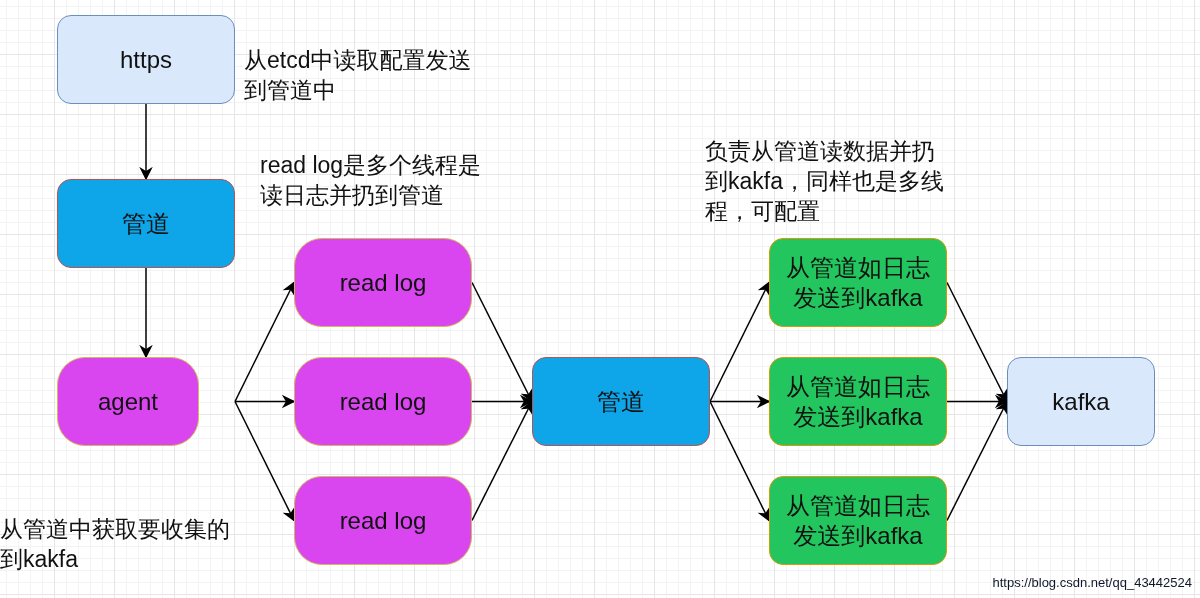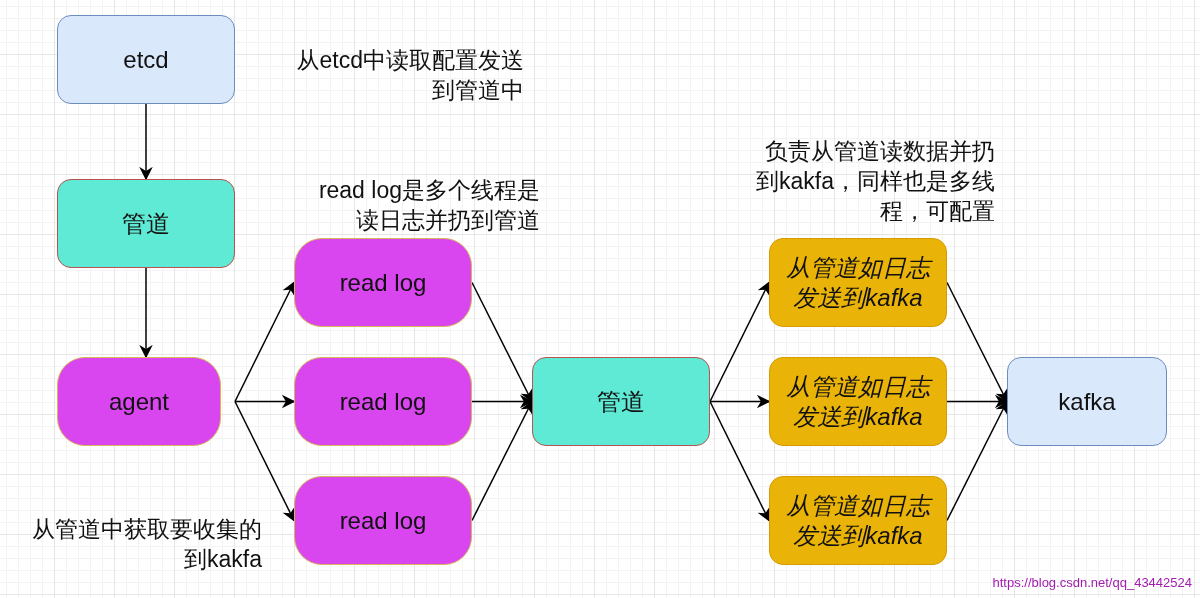--- a/index.html
+++ b/index.html
@@ -16,28 +16,28 @@
     font-family: "Liberation Sans", "DejaVu Sans", sans-serif;
     color: #111;
   }
   svg.edges { position: absolute; left: 0; top: 0; width: 1200px; height: 598px; pointer-events: none; }
   .node {
     position: absolute; box-sizing: border-box;
     display: flex; align-items: center; justify-content: center; text-align: center;
     border-radius: 14px; border: 1.5px solid; font-size: 24px; line-height: 30px;
   }
   .blue { background: #dae8fc; border-color: #6c8ebf; }
-  .red { background: #5eead4; border-color: #b85450; }
+  .red { background: #0ea5e9; border-color: #b85450; }
   .yellow { background: #d946ef; border-color: #d6b656; border-radius: 28px; }
-  .orange { background: #eab308; border-color: #d79b00; font-style: italic; }
+  .orange { background: #22c55e; border-color: #d79b00; }
   .note {
-    position: absolute; font-size: 23px; line-height: 30px; text-align: right; white-space: pre-line;
+    position: absolute; font-size: 23px; line-height: 30px; text-align: left; white-space: pre-line;
   }
   .watermark {
-    position: absolute; right: 8px; bottom: 8px; font-size: 13px; color: #a21caf;
+    position: absolute; right: 8px; bottom: 8px; font-size: 13px; color: #0f172a;
   }
 </style>
 </head>
 <body>
 
 <svg class="edges">
   <defs>
     <marker id="arrow" viewBox="0 0 10 10" refX="9" refY="5" markerWidth="9" markerHeight="9" orient="auto-start-reverse">
       <path d="M0,0 L10,5 L0,10 L3,5 z" fill="#000"></path>
     </marker>
@@ -54,26 +54,26 @@
       <line x1="710" y1="401.5" x2="769" y2="282.5" stroke="#000" stroke-width="1.5" marker-end="url(#arrow)"></line>
       <line x1="710" y1="401.5" x2="769" y2="401.5" stroke="#000" stroke-width="1.5" marker-end="url(#arrow)"></line>
       <line x1="710" y1="401.5" x2="769" y2="520.5" stroke="#000" stroke-width="1.5" marker-end="url(#arrow)"></line>
       <line x1="947" y1="282.5" x2="1007" y2="401.5" stroke="#000" stroke-width="1.5" marker-end="url(#arrow)"></line>
       <line x1="947" y1="401.5" x2="1007" y2="401.5" stroke="#000" stroke-width="1.5" marker-end="url(#arrow)"></line>
       <line x1="947" y1="520.5" x2="1007" y2="401.5" stroke="#000" stroke-width="1.5" marker-end="url(#arrow)"></line>
     </g>
 </svg>
 
 <div class="node blue" id="n-etcd" style="left:57px;top:15px;width:178px;height:89px;">
-    <span>etcd</span>
+    <span>https</span>
   </div>
 <div class="node red" id="n-pipe_top" style="left:57px;top:179px;width:178px;height:89px;">
     <span>管道</span>
   </div>
-<div class="node yellow" id="n-agent" style="left:57px;top:357px;width:164px;height:89px;">
+<div class="node yellow" id="n-agent" style="left:57px;top:357px;width:142px;height:89px;">
     <span>agent</span>
   </div>
 
 <div class="node yellow" id="n-read_log_1" style="left:294px;top:238px;width:178px;height:89px;">
     <span>read log</span>
   </div>
 <div class="node yellow" id="n-read_log_2" style="left:294px;top:357px;width:178px;height:89px;">
     <span>read log</span>
   </div>
 <div class="node yellow" id="n-read_log_3" style="left:294px;top:476px;width:178px;height:89px;">
@@ -84,27 +84,27 @@
     <span>管道</span>
   </div>
 
 <div class="node orange" id="n-sender_1" style="left:769px;top:238px;width:178px;height:89px;white-space:pre-line;"><span>从管道如日志
 发送到kafka</span></div>
 <div class="node orange" id="n-sender_2" style="left:769px;top:357px;width:178px;height:89px;white-space:pre-line;"><span>从管道如日志
 发送到kafka</span></div>
 <div class="node orange" id="n-sender_3" style="left:769px;top:476px;width:178px;height:89px;white-space:pre-line;"><span>从管道如日志
 发送到kafka</span></div>
 
-<div class="node blue" id="n-kafka" style="left:1007px;top:357px;width:160px;height:89px;">
+<div class="node blue" id="n-kafka" style="left:1007px;top:357px;width:148px;height:89px;">
     <span>kafka</span>
   </div>
 
 <div class="note" style="left:244px;top:45px;width:280px;">从etcd中读取配置发送
 到管道中</div>
-<div class="note" style="left:260px;top:150px;width:280px;margin-top:25px;">read log是多个线程是
+<div class="note" style="left:260px;top:150px;width:280px;">read log是多个线程是
 读日志并扔到管道</div>
 <div class="note" style="left:705px;top:136px;width:290px;">负责从管道读数据并扔
 到kakfa，同样也是多线
 程，可配置</div>
 <div class="note" style="left:0px;top:514px;width:262px;">从管道中获取要收集的
 到kakfa</div>
 
 <div class="watermark">https://blog.csdn.net/qq_43442524</div>
 
 </body></html>

